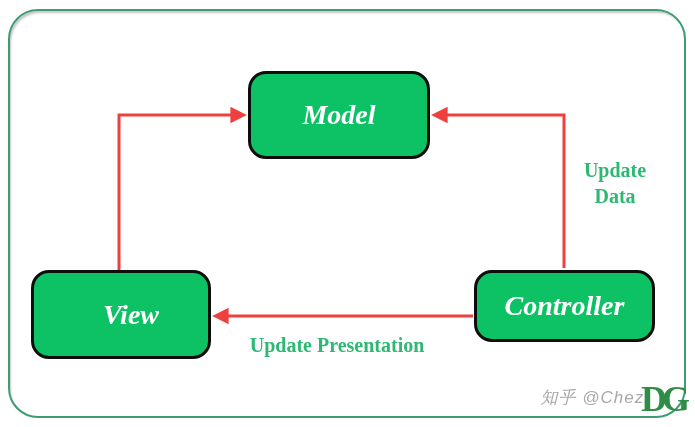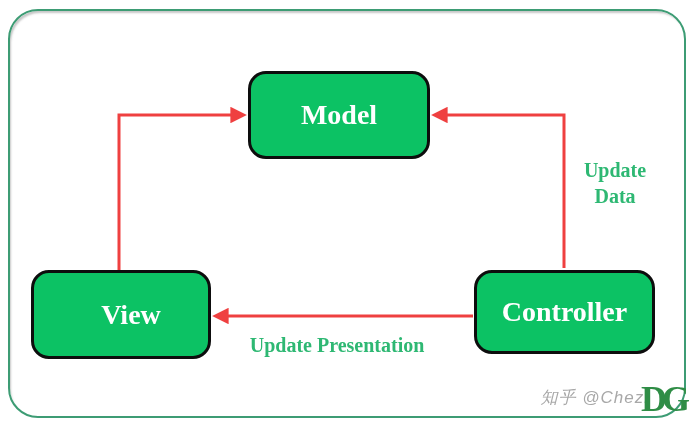--- a/index.html
+++ b/index.html
@@ -49,24 +49,25 @@
     border: 3px solid var(--node-border);
     border-radius: 18px;
     box-sizing: border-box;
     display: flex;
     align-items: center;
     justify-content: center;
     color: var(--node-text);
     font-weight: bold;
     font-size: 28px;
     font-family: "Liberation Serif", serif;
+    font-style: italic;
   }
   .node-model      { left: 248px; top: 71px;  width: 182px; height: 88px; }
   .node-view       { left: 31px;  top: 270px; width: 180px; height: 89px; padding-left: 20px; }
-  .node-controller { left: 474px; top: 270px; width: 181px; height: 84px; }
+  .node-controller { left: 474px; top: 270px; width: 181px; height: 72px; }
   .edge-label {
     position: absolute;
     color: var(--label-text);
     font-weight: bold;
     font-size: 20px;
     font-family: "Liberation Serif", serif;
     text-align: center;
     line-height: 26px;
   }
   .label-get-data            { left: 14px;  top: 182px; width: 100px; }

